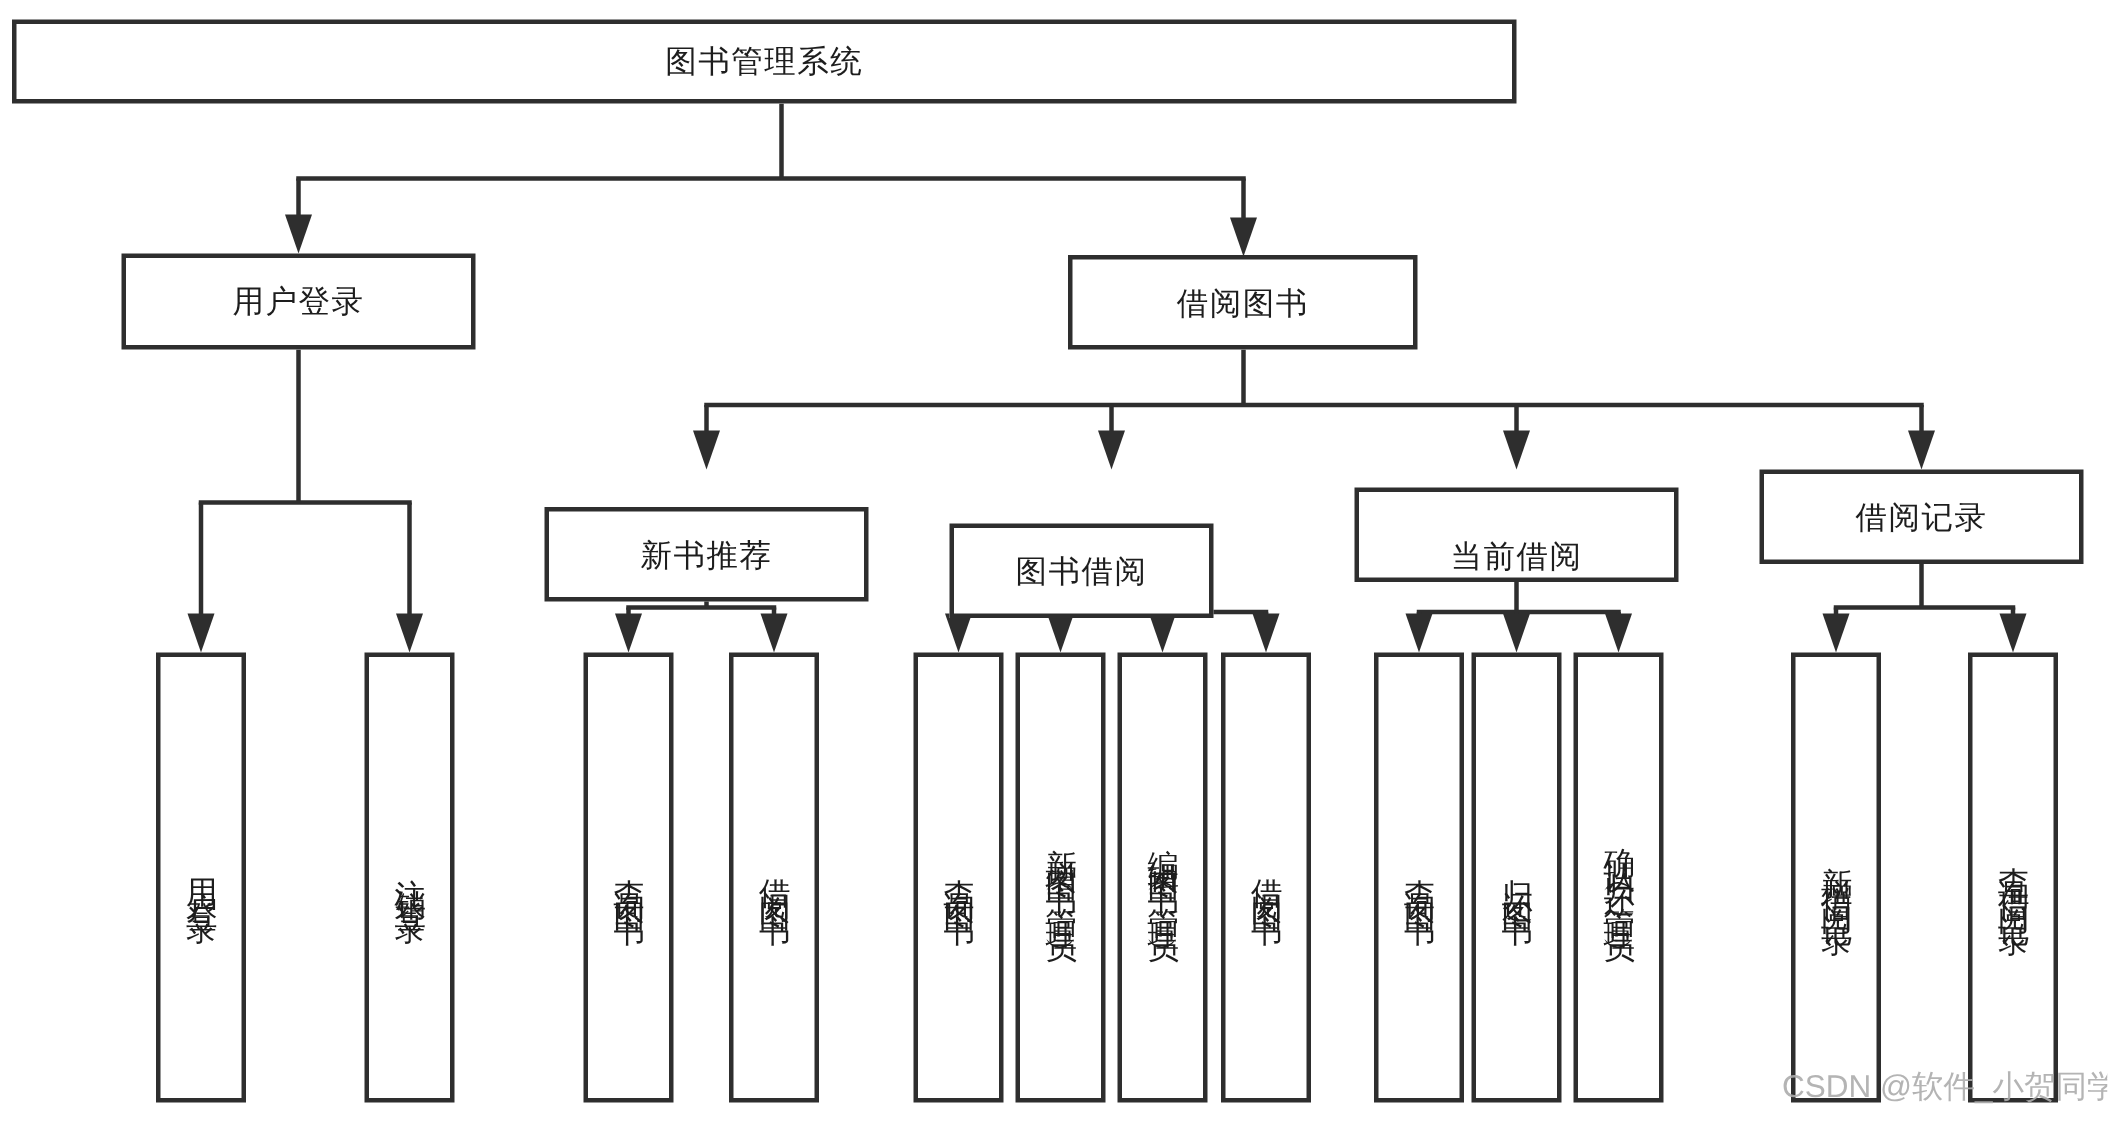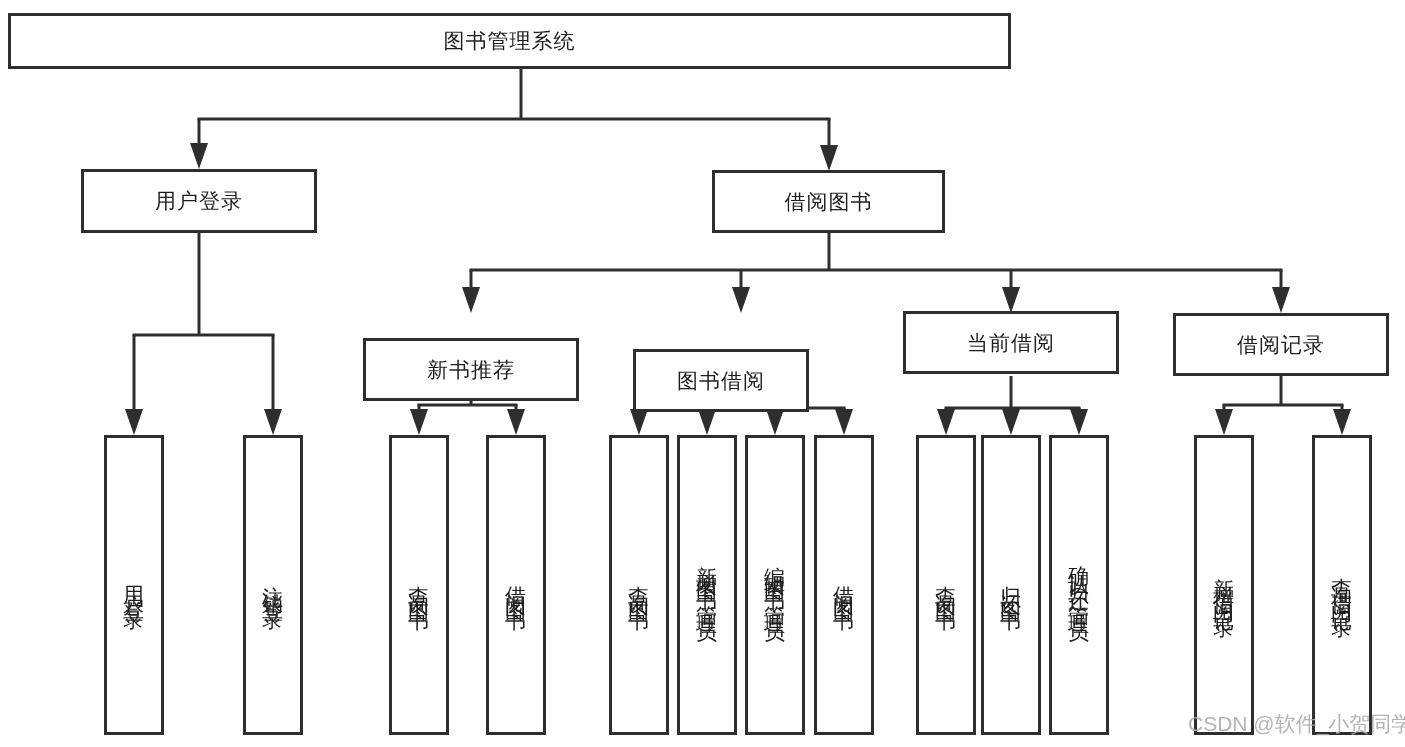--- a/index.html
+++ b/index.html
@@ -150,21 +150,21 @@
   <div class="hbox" style="left:712px; top:170px; width:233px; height:63px;">
     <span>借阅图书</span>
   </div>
 
   <div class="hbox" style="left:363px; top:313px; width:216px; height:63px;margin-top:25px;">
     <span>新书推荐</span>
   </div>
   <div class="hbox" style="left:633px; top:313px; width:176px; height:63px;margin-top:36px;">
     <span>图书借阅</span>
   </div>
-  <div class="hbox" style="left:903px; top:311px; width:216px; height:63px;">
+  <div class="hbox" style="left:903px; top:325px; width:216px; height:63px;align-items:flex-end;">
     <span>当前借阅</span>
   </div>
   <div class="hbox" style="left:1173px; top:313px; width:216px; height:63px;">
     <span>借阅记录</span>
   </div>
 
   <div class="vbox" style="left:104px;">
     <span class="vtext">用户登录</span>
   </div>
   <div class="vbox" style="left:243px;">

